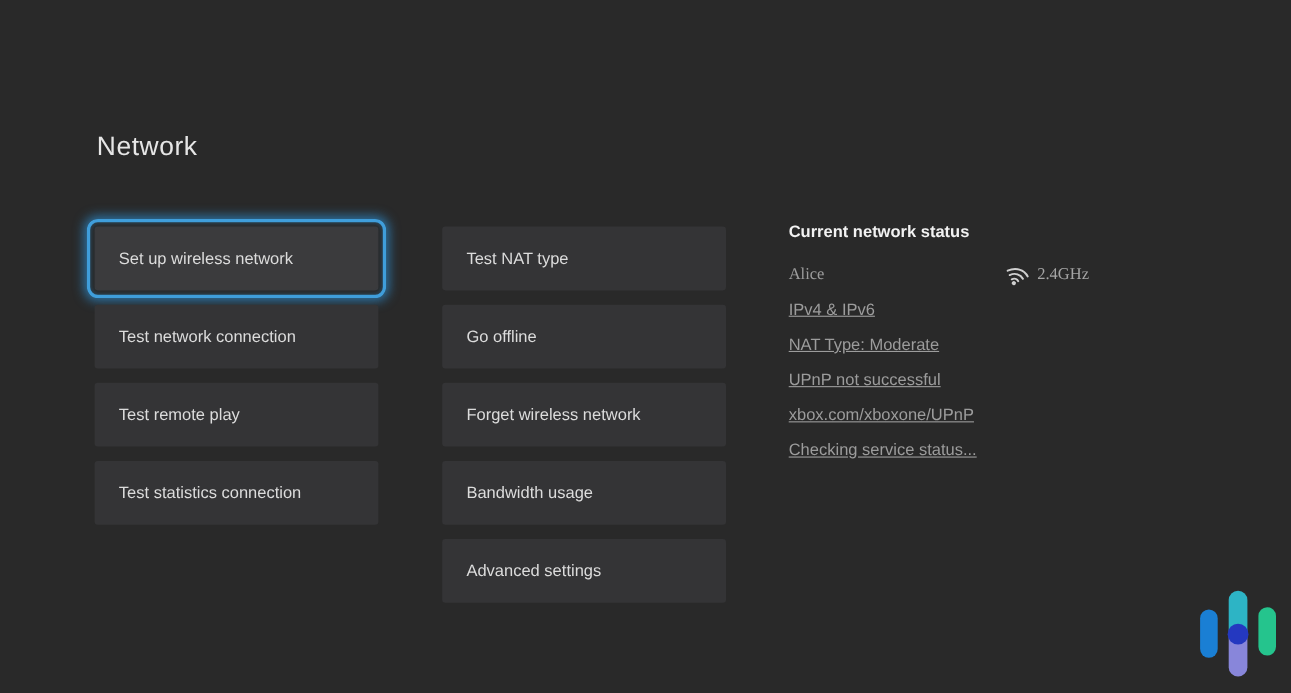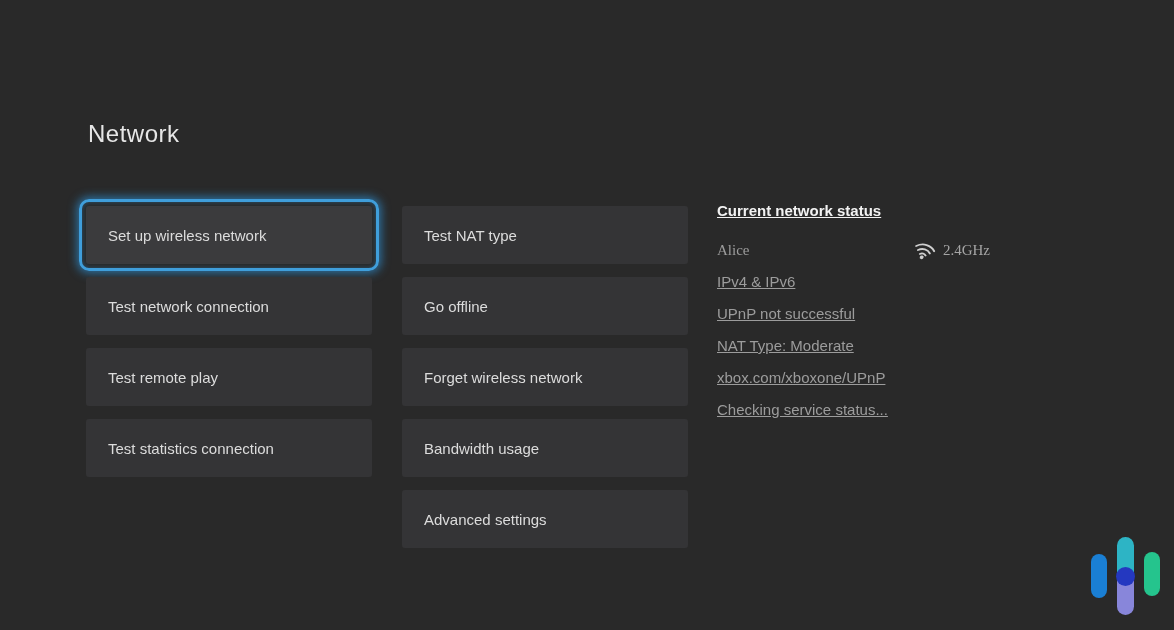--- a/index.html
+++ b/index.html
@@ -18,21 +18,21 @@
   }
   .menu-col {
     position: absolute; top: 206px;
     display: flex; flex-direction: column; gap: 13px;
     width: 271px;
   }
   .col-1 { left: 86px; }
   .col-2 { left: 402px; }
   .menu-btn {
     position: relative;
-    width: 286px; height: 58px;
+    width: 258px; height: 58px;
     background: #343436;
     border-radius: 3px;
     display: flex; align-items: center;
     padding-left: 22px;
     font-size: 15px; color: #dcdcdc;
     cursor: pointer;
   }
   .menu-btn.selected {
     background: #3b3b3d;
   }
@@ -44,21 +44,21 @@
     box-shadow: 0 0 10px 2px rgba(45,140,205,0.75),
                 inset 0 0 5px rgba(45,140,205,0.45);
     pointer-events: none;
   }
   .status-panel {
     position: absolute; left: 717px; top: 202px;
     width: 273px;
   }
   .status-heading {
     font-size: 15px; font-weight: 700; color: #f2f2f2;
-    line-height: 18px; margin-bottom: 14px; text-decoration: underline;
+    line-height: 18px; margin-bottom: 14px;
   }
   .status-row-wifi {
     display: flex; justify-content: space-between; align-items: center;
     height: 32px;
     font-family: Liberation Serif, serif;
   }
   .network-name { font-size: 15px; color: #9c9c9c; }
   .wifi-group { display: flex; align-items: center; gap: 6px; }
   .wifi-band { font-size: 15px; color: #a5a5a5; }
   .status-line {
@@ -142,22 +142,22 @@
             <path d="M 5.8 13.1 A 8.8 8.8 0 0 1 18.2 13.1"></path>
             <path d="M 9.0 16.3 A 4.3 4.3 0 0 1 15.0 16.3"></path>
             <circle cx="12" cy="19.1" r="1.9" fill="#cfcfcf" stroke="none"></circle>
           </g>
         </svg>
         <span class="wifi-band">2.4GHz</span>
       </span>
     </div>
 
     <div class="status-line">IPv4 &amp; IPv6</div>
+    <div class="status-line">NAT Type: Moderate</div>
     <div class="status-line">UPnP not successful</div>
-    <div class="status-line">NAT Type: Moderate</div>
     <div class="status-line">xbox.com/xboxone/UPnP</div>
     <div class="status-line">Checking service status...</div>
   </div>
 
   <div class="brand-logo">
     <div class="logo-bar logo-bar-left"></div>
     <div class="logo-bar logo-bar-mid"></div>
     <div class="logo-circle"></div>
     <div class="logo-bar logo-bar-right"></div>
   </div>

